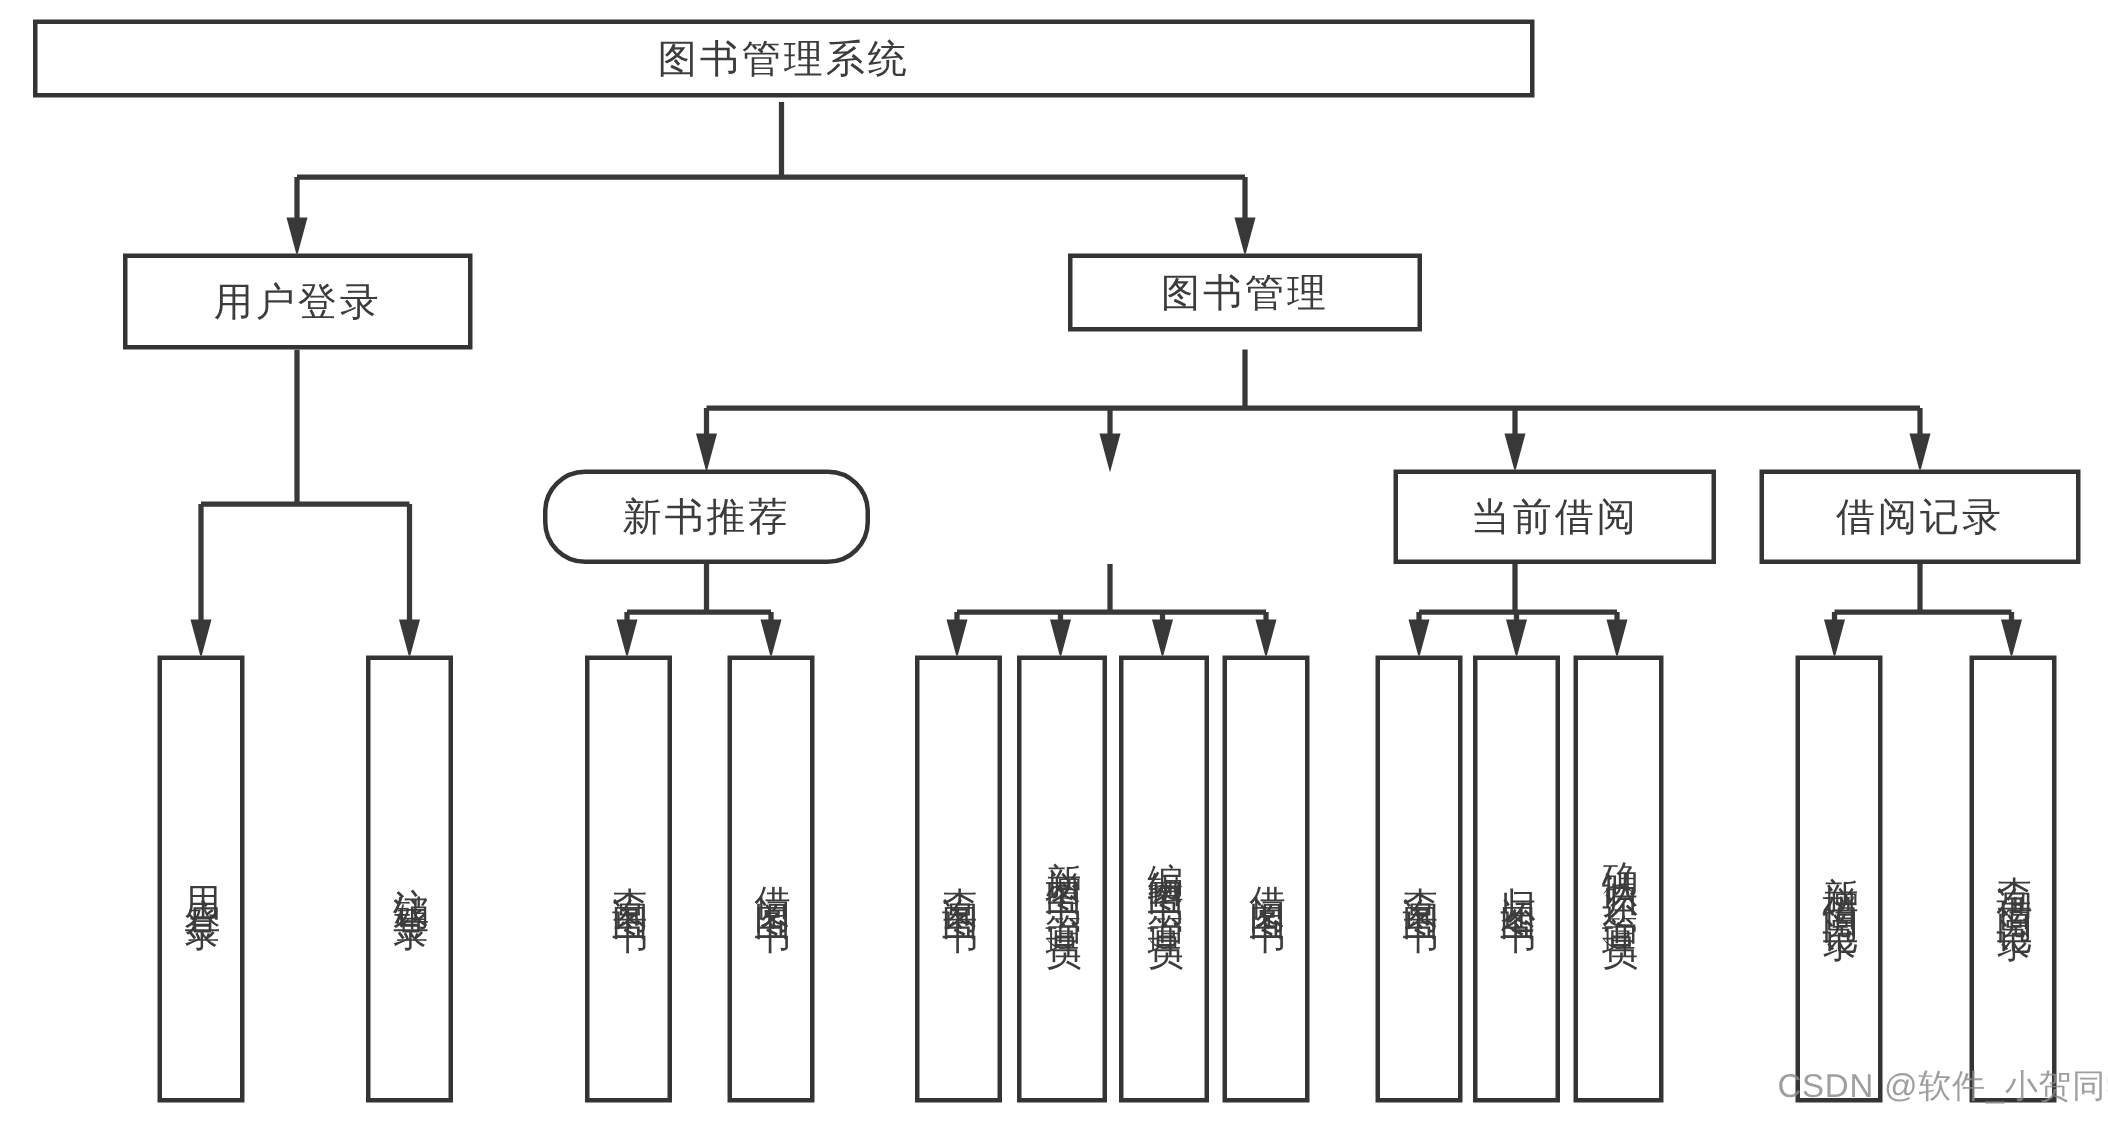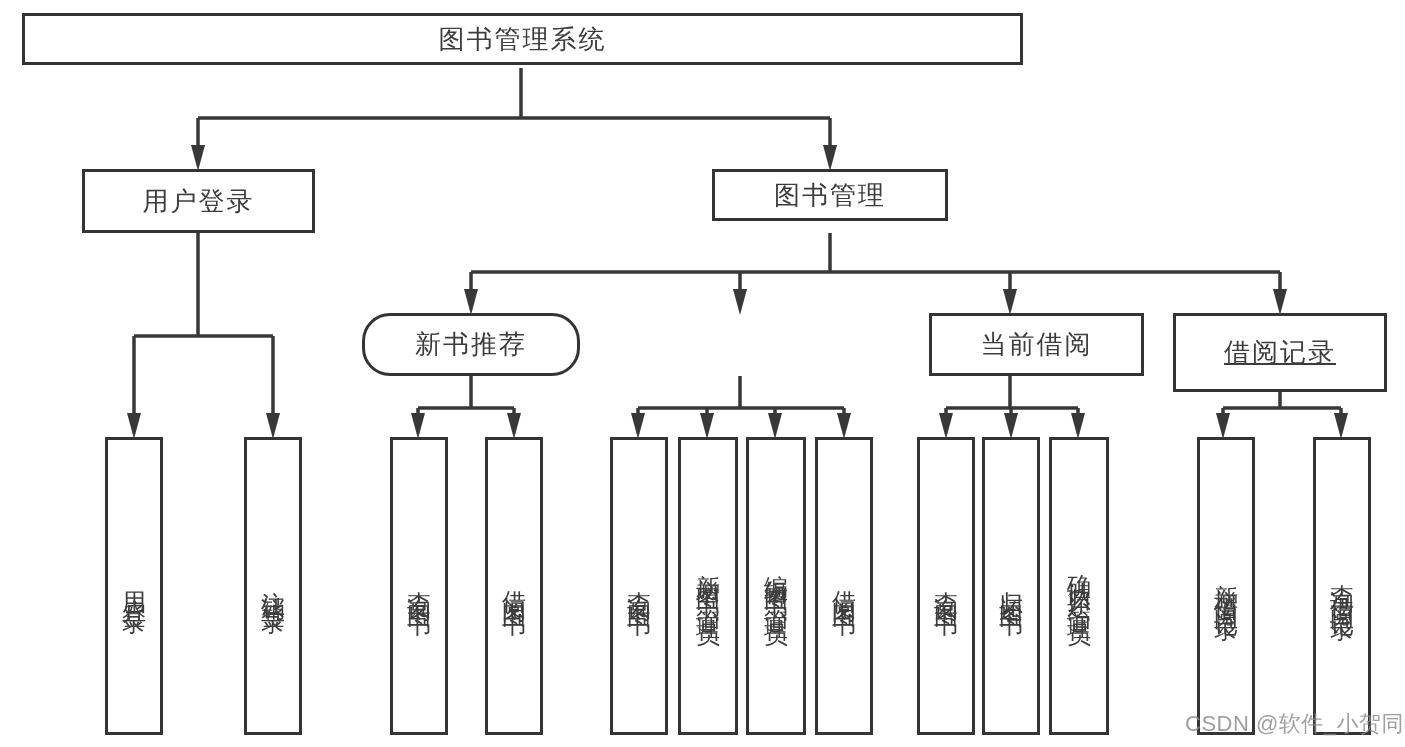--- a/index.html
+++ b/index.html
@@ -110,21 +110,21 @@
     <polygon points="1334,413 1348,413 1341,439"></polygon>
   </svg>
 
   <div class="box h" style="left:22px; top:13px; width:1001px; height:52px;">图书管理系统</div>
 
   <div class="box h" style="left:82px; top:169px; width:233px; height:64px;">用户登录</div>
   <div class="box h" style="left:712px; top:169px; width:236px; height:52px;">图书管理</div>
 
   <div class="box h" style="left:362px; top:313px; width:218px; height:63px;border-radius:28px;">新书推荐</div>
   <div class="box h" style="left:903px; top:313px; width:215px; height:63px;margin-left:26px;">当前借阅</div>
-  <div class="box h" style="left:1173px; top:313px; width:214px; height:79px;text-decoration:underline;">借阅记录</div>
+  <div class="box h" style="left:1173px; top:313px; width:214px; height:63px;">借阅记录</div>
 
   <div class="box v" style="left:105px;">用户登录</div>
   <div class="box v" style="left:244px;">注销登录</div>
 
   <div class="box v" style="left:390px;">查询图书</div>
   <div class="box v" style="left:485px;">借阅图书</div>
 
   <div class="box v" style="left:610px;">查询图书</div>
   <div class="box v" style="left:678px; width:60px;">新增图书（管理员）</div>
   <div class="box v" style="left:746px; width:60px;">编辑图书（管理员）</div>

